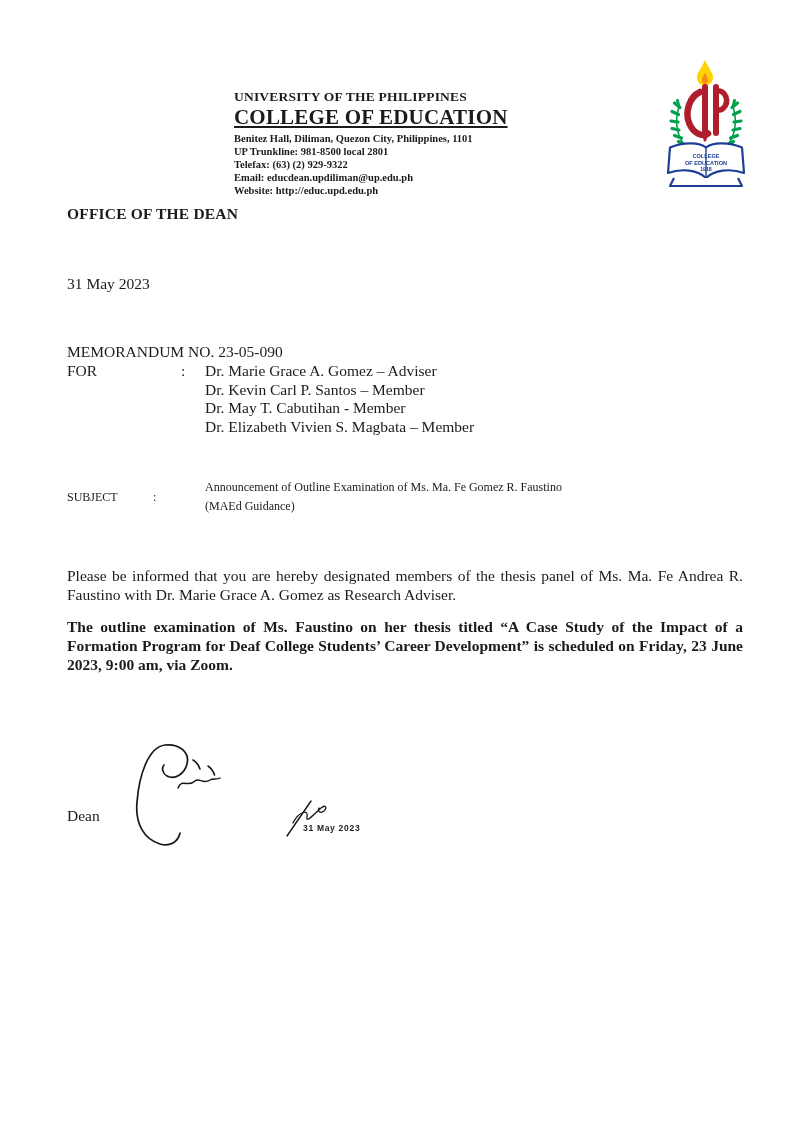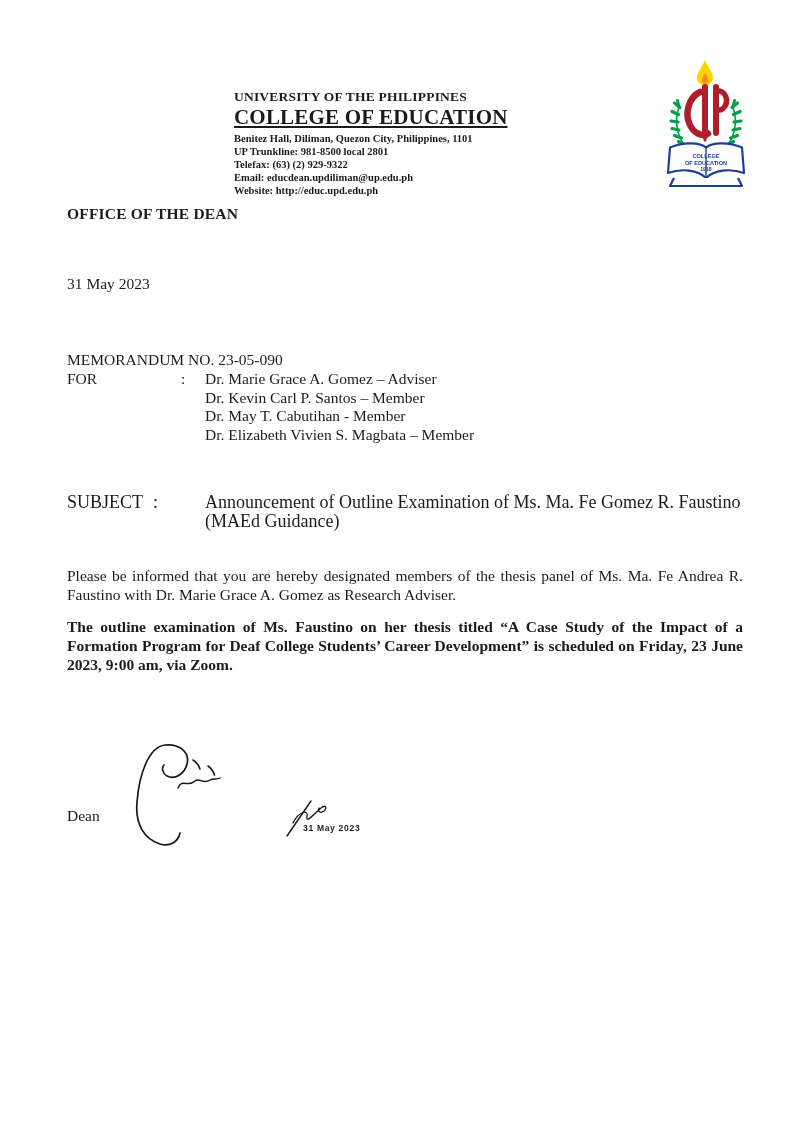--- a/index.html
+++ b/index.html
@@ -12,25 +12,25 @@
   .letterhead{position:absolute;top:64px;right:146px;width:420px;text-align:left;margin-top:24px;}
   .lh-university{font-size:13.5px;font-weight:600;letter-spacing:.2px;line-height:17px;}
   .lh-college{font-size:21px;font-weight:700;letter-spacing:.2px;line-height:24px;
     text-decoration:underline;text-decoration-thickness:1.5px;text-underline-offset:2px;display:inline-block;}
   .lh-lines{margin-top:3px;font-size:10.5px;font-weight:600;line-height:13px;}
   .logo{position:absolute;left:664px;top:56px;width:84px;height:132px;}
   
   .office{position:absolute;left:67px;top:205px;font-size:15.5px;font-weight:700;letter-spacing:.2px;}
   .date{position:absolute;left:67px;top:275px;font-size:15.5px;}
   
-  .memo-block{position:absolute;left:67px;top:351px;width:676px;font-size:15.5px;line-height:18.8px;}
+  .memo-block{position:absolute;left:67px;top:343px;width:676px;font-size:15.5px;line-height:18.8px;}
   .memo-row{display:flex;align-items:flex-start;}
   .lbl-for{width:114px;flex:0 0 114px;}
   .colon-for{width:24px;flex:0 0 24px;}
-  .subject-block{position:absolute;left:67px;top:493px;width:676px;font-size:18px;line-height:19px;}
+  .subject-block{position:absolute;left:67px;top:478px;width:676px;font-size:12px;line-height:19px;align-items:center;}
   .lbl-sub{width:86px;flex:0 0 86px;}
   .colon-sub{width:52px;flex:0 0 52px;}
   .sub-text{flex:1;}
   
   .body-text{position:absolute;left:67px;top:566px;width:676px;font-size:15.5px;line-height:19px;text-align:justify;}
   .body-text p{margin:0;}
   .body-text p + p{margin-top:13px;font-weight:bold;}
   
   .sig-name{position:absolute;left:67px;top:788px;font-size:15.5px;font-weight:700;letter-spacing:.2px;}
   .sig-title{position:absolute;left:67px;top:807px;font-size:15.5px;text-align:center;}

